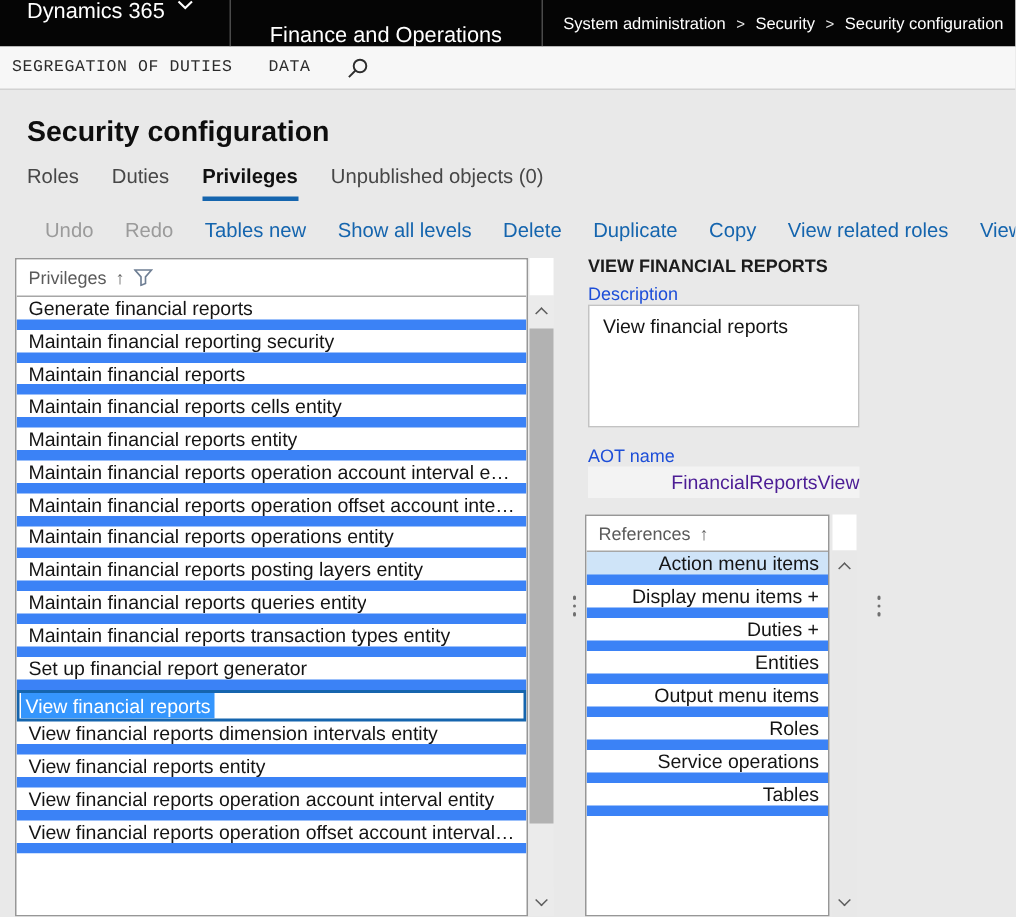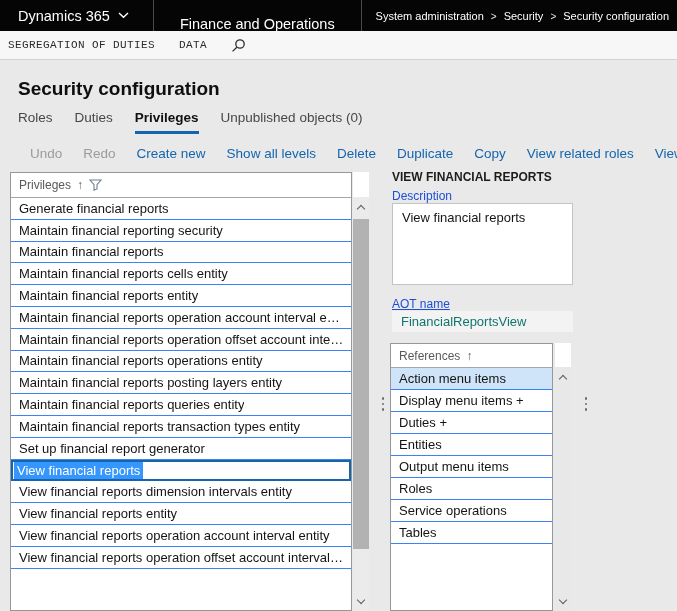--- a/index.html
+++ b/index.html
@@ -7,21 +7,21 @@
   body {
     position:relative; overflow:hidden;
     background:#e9e9e9;
     font-family:"Liberation Sans", sans-serif;
     color:#1a1a1a;
     --accent:#1565ae; --selection:#3596fd; --ref-sel:#cfe4f8;
   }
   
   .topbar { position:absolute; left:0; top:0; width:677px; height:31px; background:#050505;
             display:flex; align-items:stretch; color:#fff; }
-  .tb-brand { display:flex; align-items:center; gap:8px; padding:0 24px 0 18px; font-size:14.5px; cursor:pointer; }
+  .tb-brand { display:flex; gap:8px; padding:0 24px 0 18px; font-size:14.5px; cursor:pointer; }
   .tb-div { width:1px; background:#4a4a4a; }
   .tb-app { display:flex; align-items:center; padding:0 26px; font-size:14.5px;margin-top:16px; }
   .tb-crumbs { flex:1; display:flex; align-items:center; justify-content:flex-end; padding-right:8px; font-size:11px; }
   .crumb { cursor:pointer; }
   .crumb:not(:last-child)::after { content:"\003E"; margin:0 7px; font-size:10px; color:#e6e6e6; }
   
   .cmdbar { position:absolute; left:0; top:31px; width:677px; height:29px; background:#f7f7f7;
             border-bottom:1px solid #d2d2d2; display:flex; align-items:center; gap:24px; padding-left:8px; }
   .cmd-item { font-size:11px; color:#2b2b2b; letter-spacing:.4px; cursor:pointer; }
   .cmd-items { display:flex; gap:24px; align-items:center;font-family:Liberation Mono, monospace; }
@@ -35,54 +35,54 @@
              font-size:13.5px; white-space:nowrap; overflow:hidden; }
   .tgroup { display:flex; gap:21px; }
   .tbtn { color:var(--accent); cursor:pointer; }
   .tbtn.disabled { color:#9b9b9b; cursor:default; }
   
   .grid { position:absolute; background:#fff; border:1px solid #979797; overflow:hidden; }
   .grid-header { display:flex; align-items:center; gap:6px; padding-left:8px; color:#5a5a5a;
                  font-size:12px; border-bottom:1px solid #a6a6a6; background:#fff; }
   .sort-arrow { font-size:12px; color:#5a5a5a; }
   .rows { overflow:hidden; }
-  .grid-row { border-bottom:1px solid #3b82f6; padding:0 6px 0 8px; font-size:13px; color:#141414;
+  .grid-row { border-bottom:7px solid #3b82f6; padding:0 6px 0 8px; font-size:13px; color:#141414;
               white-space:nowrap; overflow:hidden; display:flex; align-items:center; cursor:pointer; }
   .grid-row .cell-text { display:block; overflow:hidden; text-overflow:ellipsis; }
   
   .priv-grid { left:10px; top:172px; width:342px; height:439px; }
   .priv-grid .grid-header { height:25px; }
   .priv-grid .grid-row { height:21.8px; }
   .priv-grid .grid-row.selected { border:2px solid var(--accent); padding-left:1px; }
   .priv-grid .grid-row.selected .cell-text { display:inline-block; background:var(--selection); color:#fff; padding:1px 3px; text-overflow:clip; }
   
   .ref-grid { left:390px; top:343px; width:163px; height:268px; }
   .ref-grid .grid-header { height:24px; }
-  .ref-grid .grid-row { height:22px; }
+  .ref-grid .grid-row { height:22px;justify-content:flex-end; }
   .ref-grid .grid-row.ref-selected { background:var(--ref-sel); }
   
   .vscroll { position:absolute; width:16px; background:#ebebeb; }
   .sb-cap { position:absolute; left:0; top:0; width:100%; background:#fff; }
   .sb-btn { position:absolute; left:0; width:100%; height:20px; display:flex; align-items:center; justify-content:center; background:#ebebeb; cursor:pointer; }
   .sb-thumb { position:absolute; left:0; width:100%; background:#b2b2b2; cursor:grab; }
   .chev { display:inline-block; width:6px; height:6px; border-right:1.5px solid #5c5c5c; border-bottom:1.5px solid #5c5c5c; }
   .chev.up { transform:rotate(-135deg); margin-top:4px; }
   .chev.down { transform:rotate(45deg); margin-top:-2px; }
   .sb1 { left:353px; top:172px; height:439px; }
   .sb2 { left:555px; top:343px; height:268px; background:#e8e8e8; }
   .sb2 .sb-btn { background:#e8e8e8; }
   
   .detail-title { position:absolute; left:392px; top:170px; font-size:12px; font-weight:700; color:#1c1c1c; }
   .field-label { position:absolute; font-size:12px; color:#1d4ed8; }
   .lbl-desc { left:392px; top:189px; }
-  .lbl-aot { left:392px; top:297px;text-decoration:underline; }
+  .lbl-aot { left:392px; top:297px; }
   .desc-box { position:absolute; left:392px; top:203px; width:181px; height:82px; background:#fff;
               border:1px solid #c3c3c3; font-size:13px; color:#141414; padding:6px 9px; cursor:text; }
   .aot-box { position:absolute; left:392px; top:311px; width:181px; height:21px; background:#f3f3f3;
-             font-size:13px; color:#0f766e; line-height:21px; padding-left:9px; white-space:nowrap; overflow:hidden; }
+             font-size:13px; color:#4c1d95; line-height:21px; padding-left:9px; white-space:nowrap; overflow:hidden;text-align:right; }
   
   .grip { position:absolute; width:4px; display:flex; flex-direction:column; gap:3px; align-items:center; cursor:col-resize; }
   .grip i { width:2.5px; height:2.5px; border-radius:50%; background:#6f6f6f; }
   .grip1 { left:381px; top:397px; }
   .grip2 { left:584px; top:397px; }
 </style>
 </head>
 <body style="--accent: #1565ae; --selection: #3596fd; --ref-sel: #cfe4f8;">
 
 <div class="topbar">
@@ -128,21 +128,21 @@
   </div>
 
 <div class="toolbar">
   <span class="tgroup">
 
   <span class="tbtn disabled">Undo</span>
       <span class="tbtn disabled">Redo</span>
     </span>
   <span class="tgroup">
 
-  <span class="tbtn">Create new</span>
+  <span class="tbtn">Tables new</span>
       <span class="tbtn">Show all levels</span>
       <span class="tbtn">Delete</span>
       <span class="tbtn">Duplicate</span>
       <span class="tbtn">Copy</span>
       <span class="tbtn">View related roles</span>
       <span class="tbtn">View permissions</span>
     </span>
 </div>
 
 <div class="grid priv-grid">

